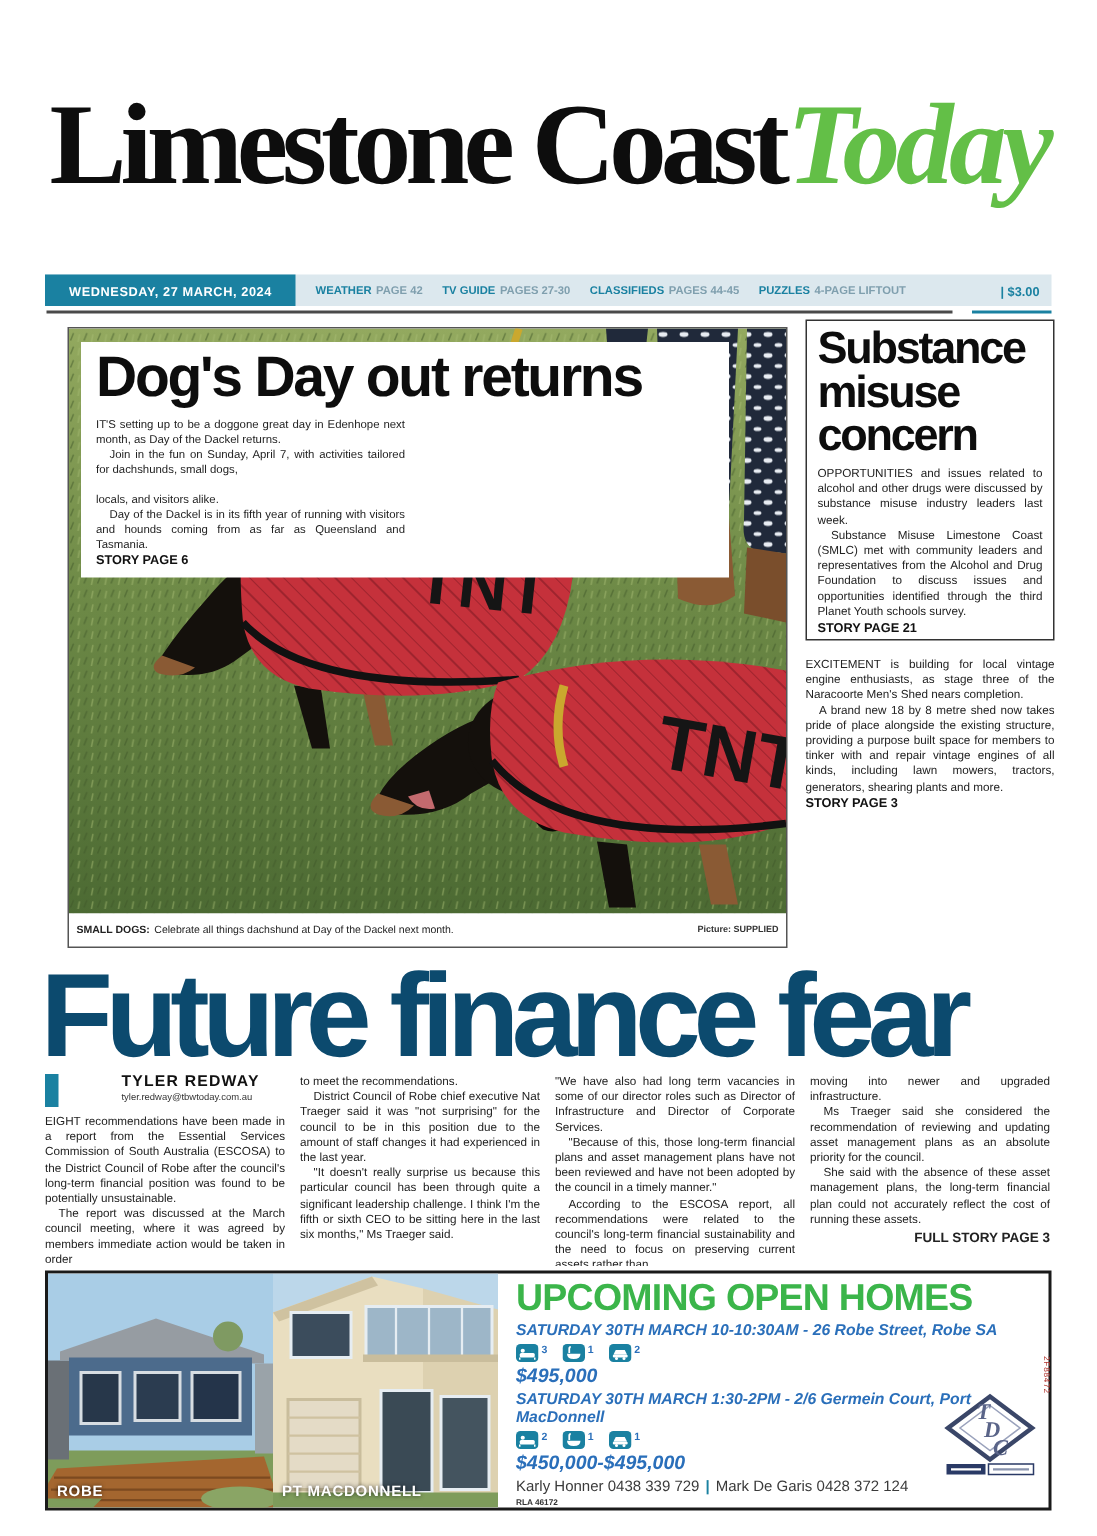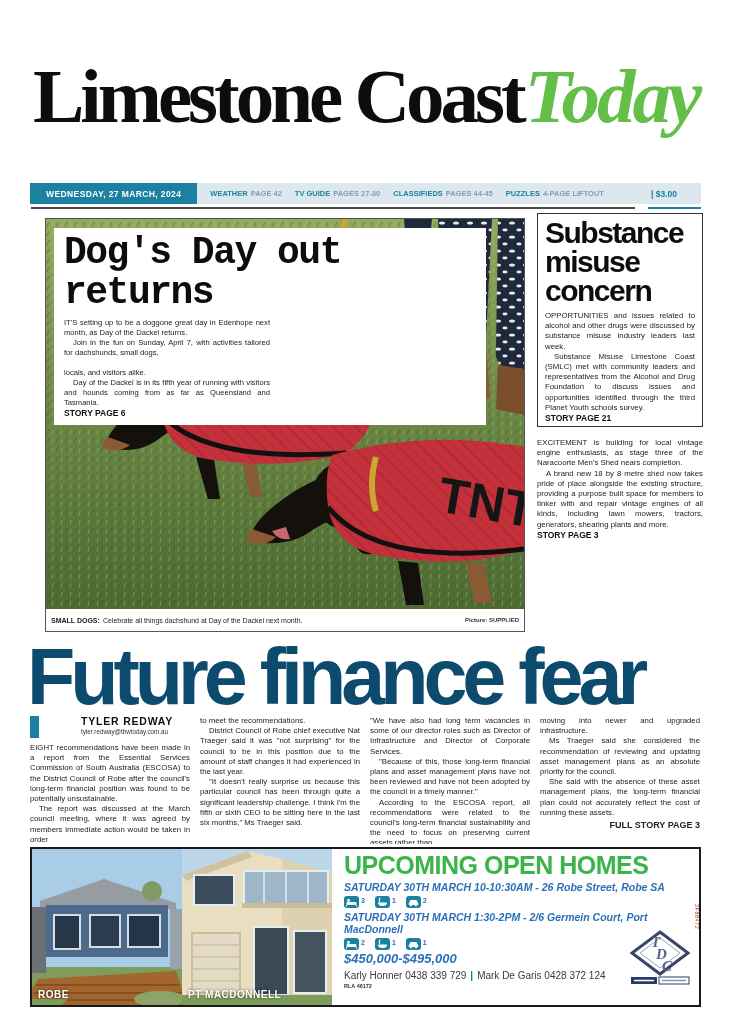--- a/index.html
+++ b/index.html
@@ -15,35 +15,35 @@
 
   
   .navbar { position:absolute; left:30px; top:183px; width:671px; height:21px;
             background:#dce8ee; display:flex; align-items:center; }
   .date-badge { background:#1a81a1; color:#fff; font-weight:bold; font-size:8.5px;
                 letter-spacing:.4px; height:21px; display:flex; align-items:center;
                 padding:0 16px; }
   .nav-item { margin-left:13px; font-size:7.5px; white-space:nowrap; }
   .nav-item .lbl { color:#1a81a1; font-weight:bold; }
   .nav-item .dtl { color:#7f9fae; font-weight:bold; margin-left:3px; }
-  .nav-price { margin-left:auto; margin-right:24px; color:#1a81a1; font-weight:bold; font-size:8.5px; }
+  .nav-price { margin-left:auto; margin-right:8px; color:#1a81a1; font-weight:bold; font-size:8.5px; }
   .rule-left  { position:absolute; left:31px;  top:207px; width:604px; height:2px; background:#4a4a4a; }
   .rule-right { position:absolute; left:648px; top:207px; width:53px;  height:2px; background:#1a81a1; }
 
   
   .photo-box { position:absolute; left:45px; top:218px; width:480px; height:414px;
                border:1px solid #555; background:#fff; }
   .photo-box svg.scene { display:block; width:478px; height:390px; }
   .photo-caption { height:22px; display:flex; align-items:center; padding:0 5px;
                    font-size:7px; color:#222; }
   .photo-caption .cap-b { font-weight:bold; margin-right:3px; }
   .photo-caption .credit { margin-left:auto; font-size:6px; font-weight:bold; color:#333; }
 
   .overlay { position:absolute; left:8px; top:9px; width:432px; background:#fff; padding:5px 10px 7px 10px; }
-  .overlay h1 { font-size:38px; letter-spacing:-1.5px; line-height:1.05; color:#0d0d0d; margin-bottom:5px;font-family:Liberation Mono, monospace; }
+  .overlay h1 { font-size:38px; letter-spacing:-1.5px; line-height:1.05; color:#0d0d0d; margin-bottom:5px; }
   .overlay .cols { display:flex; gap:10px;flex-direction:column; }
   .overlay .col { width:50%; font-size:7.6px; line-height:10px; text-align:justify; color:#222; }
   .overlay .col p.ind { text-indent:9px; }
   .story-ref { font-weight:bold; text-align:left; font-size:8.5px; color:#111; }
 
   
   .substance { position:absolute; left:537px; top:213px; width:166px; height:214px;
                border:1px solid #333; padding:4px 7px 4px 7px; overflow:hidden; }
   .side-head { font-size:30px; font-weight:bold; letter-spacing:-1.5px; line-height:29px; color:#0d0d0d; }
   .side-body { margin-top:6px; font-size:7.8px; line-height:10.2px; text-align:justify; color:#222; }
@@ -337,20 +337,21 @@
           <svg width="15" height="12" viewBox="0 0 15 12">
               <rect x="0" y="0" width="15" height="12" rx="3" fill="#1a81a1"></rect>
               <path d="M3 7 L4.5 4 H10.5 L12 7 Z" fill="#fff"></path>
               <rect x="2.5" y="7" width="10" height="2" rx="1" fill="#fff"></rect>
               <circle cx="5" cy="9.6" r="1" fill="#fff"></circle>
               <circle cx="10" cy="9.6" r="1" fill="#fff"></circle>
             </svg>
           <span class="icon-count">2</span>
         </span>
       </div>
+      <div class="price">$495,000</div>
 
       <div class="listing-line">SATURDAY 30TH MARCH 1:30-2PM - 2/6 Germein Court, Port MacDonnell</div>
       <div class="icons-row">
         <span class="icon-group">
           <svg width="15" height="12" viewBox="0 0 15 12">
               <rect x="0" y="0" width="15" height="12" rx="3" fill="#1a81a1"></rect>
               <rect x="2.5" y="6" width="10" height="3" rx="1" fill="#fff"></rect>
               <circle cx="4.5" cy="4.5" r="1.4" fill="#fff"></circle>
               <path d="M2.5 9 V10.5 M12.5 9 V10.5" stroke="#fff" stroke-width="1"></path>
             </svg>

